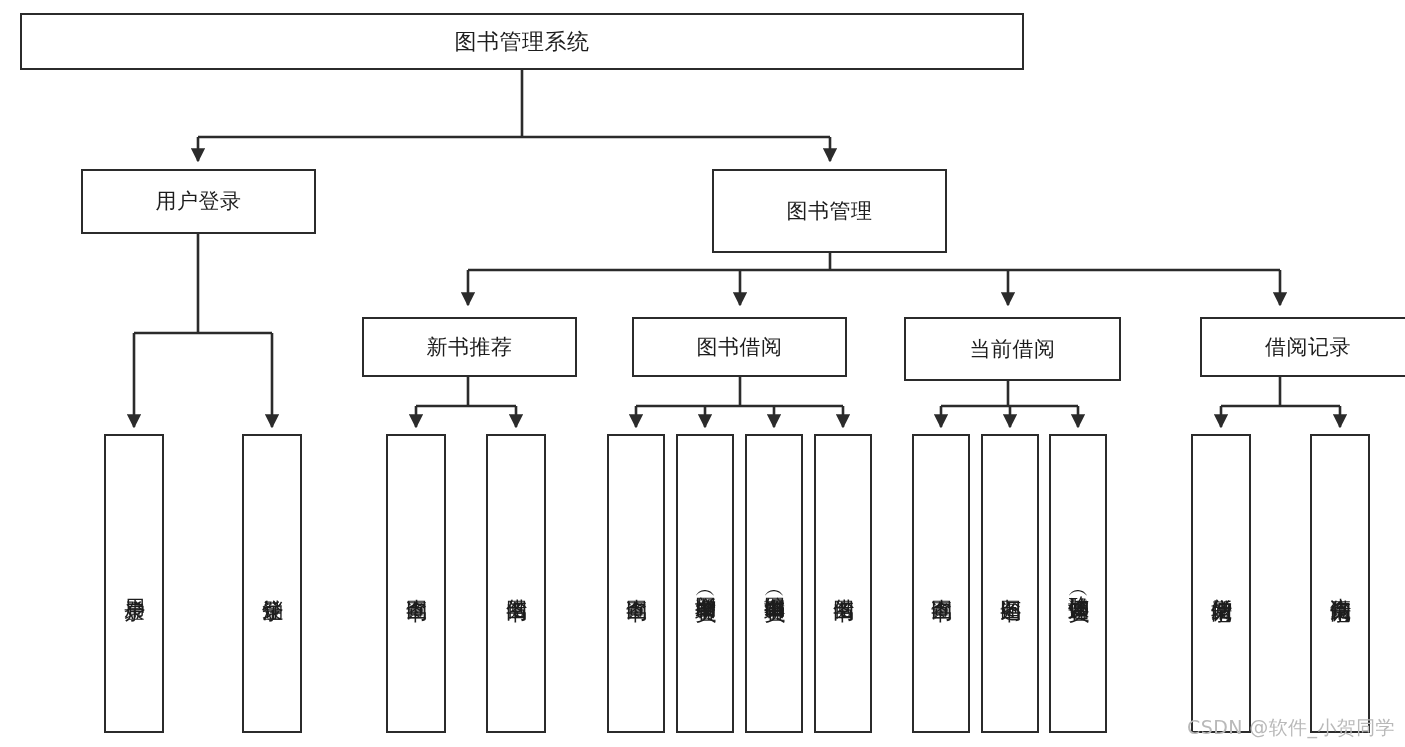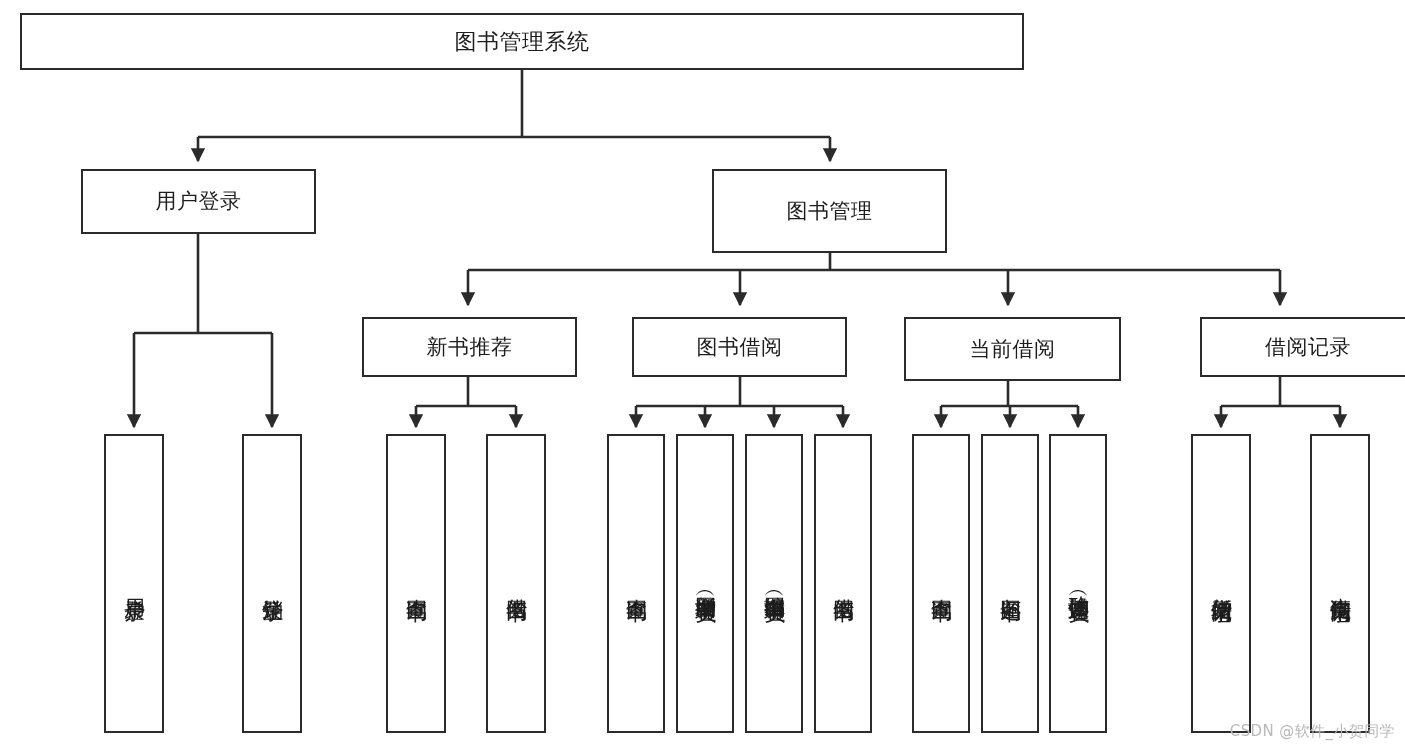--- a/index.html
+++ b/index.html
@@ -63,21 +63,21 @@
     font-size: 21px;
     line-height: 1.02;
     letter-spacing: 1px;
     max-height: 100%;
     text-align: center;
   }
   .watermark {
     position: absolute;
     right: 10px;
     bottom: 6px;
-    font-size: 15px;
+    font-size: 19px;
     color: #b9b9b9;
     letter-spacing: 0.4px;
     white-space: nowrap;
     z-index: 3;
   }
 </style>
 </head>
 <body>
 
 <div id="canvas">

